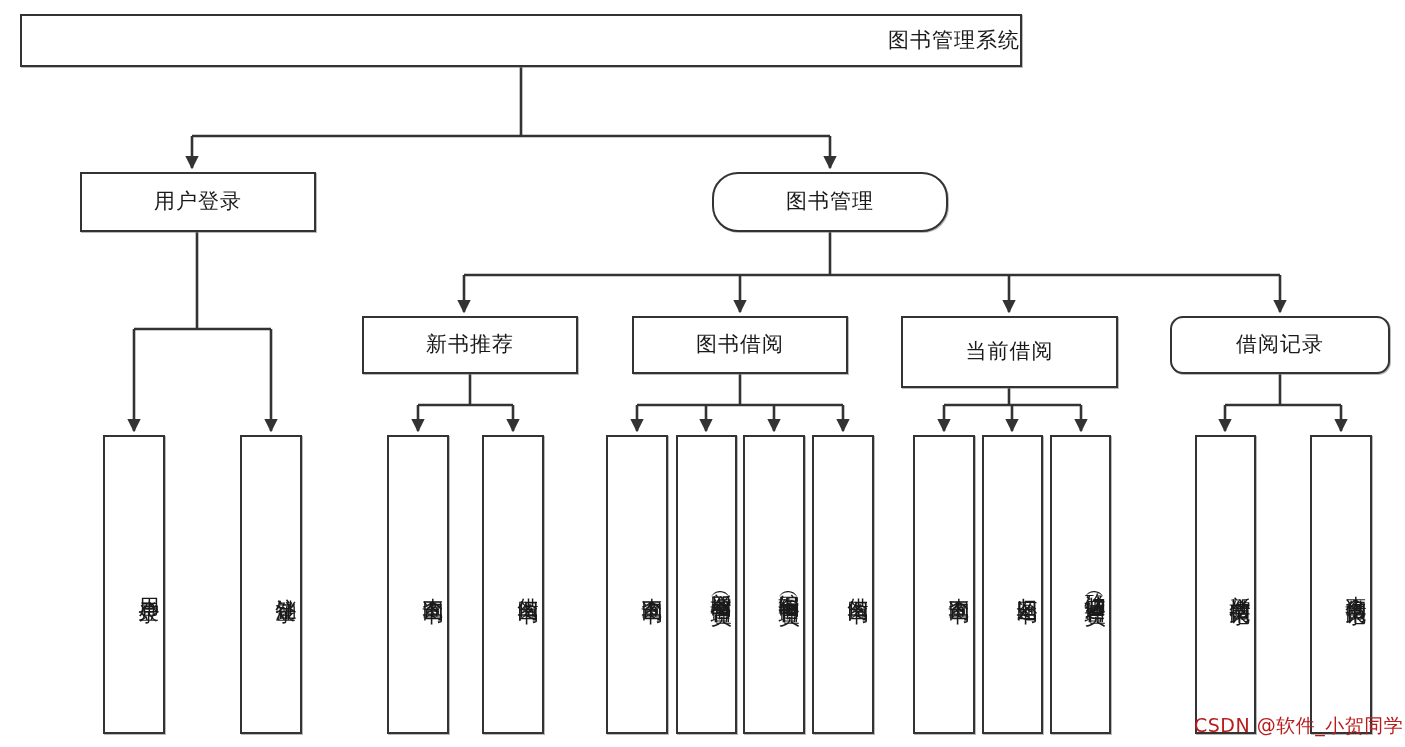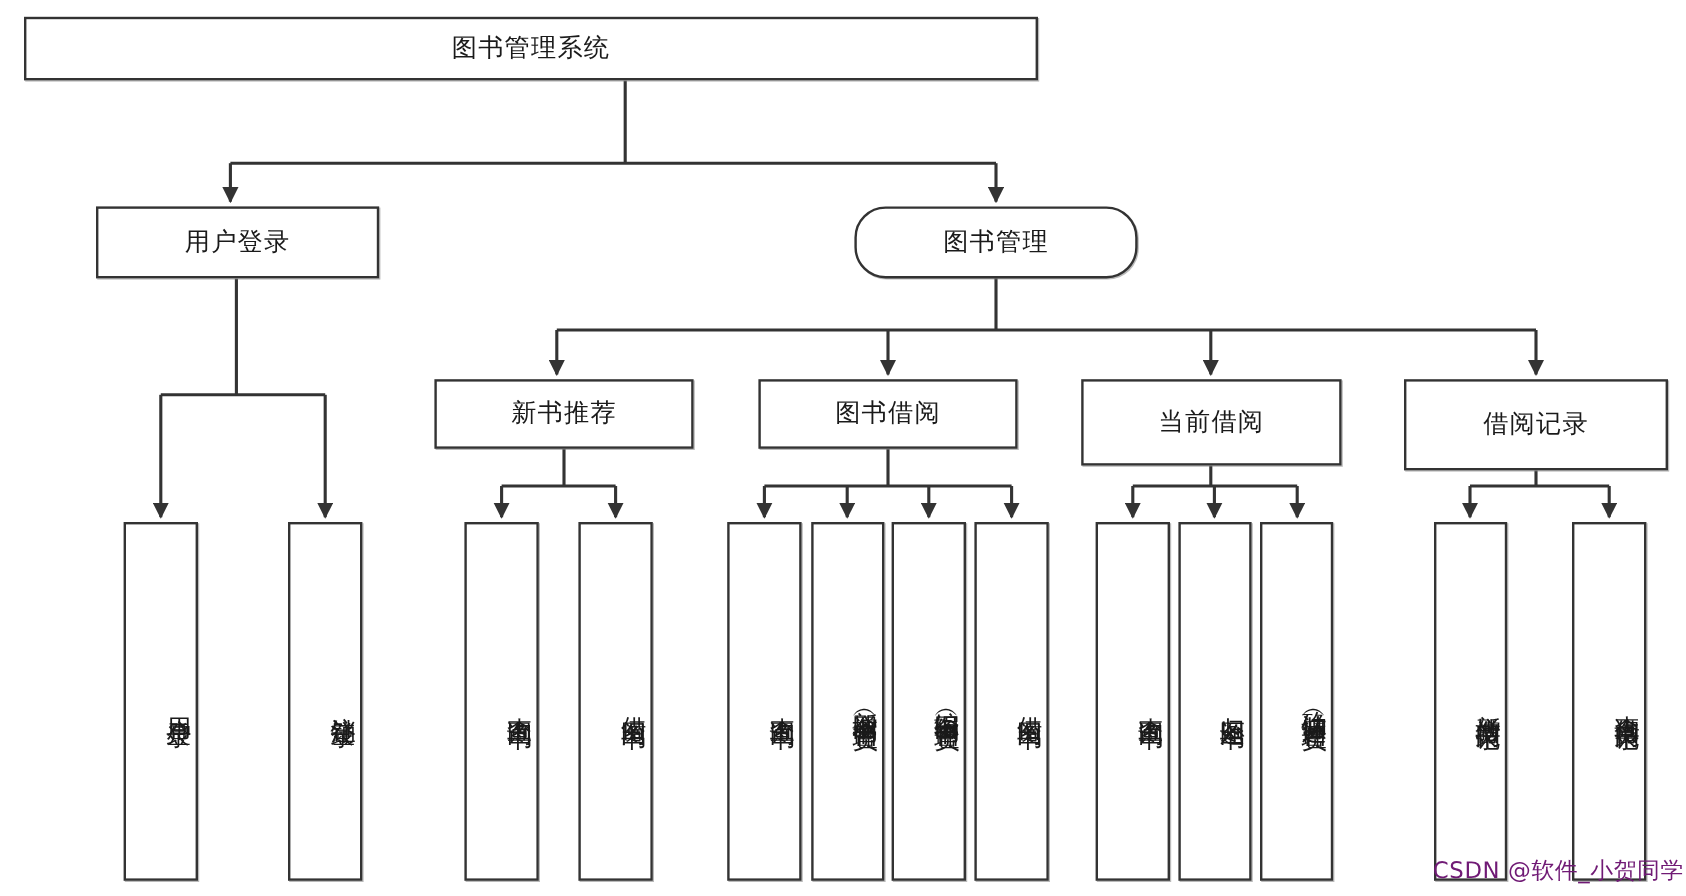--- a/index.html
+++ b/index.html
@@ -52,21 +52,21 @@
     justify-content: center;
   }
   .node.v .vtext {
     writing-mode: vertical-rl;
     text-orientation: upright;
     white-space: nowrap;
   }
   .watermark {
     position: absolute;
     font-size: 19px;
-    color: #701a75;
+    color: #b91c1c;
     white-space: nowrap;
     letter-spacing: 0.5px;
   }
 </style>
 </head>
 <body>
 
 <div id="canvas">
 
   <svg id="wires" viewBox="0 0 1405 747" width="1405" height="747">
@@ -115,41 +115,41 @@
       <path d="M 1012 405 L 1012 431" marker-end="url(#arrow)"></path>
       <path d="M 1081 405 L 1081 431" marker-end="url(#arrow)"></path>
 
       <path d="M 1280 374 L 1280 405"></path>
       <path d="M 1225 405 L 1341 405"></path>
       <path d="M 1225 405 L 1225 431" marker-end="url(#arrow)"></path>
       <path d="M 1341 405 L 1341 431" marker-end="url(#arrow)"></path>
     </g>
   </svg>
 
-  <div class="node h" style="left:20px; top:14px; width:845px; height:53px;">
+  <div class="node h" style="left:20px; top:14px; width:1002px; height:53px;justify-content:flex-end;">
     <span>图书管理系统</span>
   </div>
 
   <div class="node h" style="left:80px; top:172px; width:236px; height:60px;">
     <span>用户登录</span>
   </div>
   <div class="node h" style="left:712px; top:172px; width:236px; height:60px;border-radius:26px;">
     <span>图书管理</span>
   </div>
 
   <div class="node h" style="left:632px; top:316px; width:216px; height:58px;">
     <span>图书借阅</span>
   </div>
   <div class="node h" style="left:362px; top:316px; width:216px; height:58px;">
     <span>新书推荐</span>
   </div>
   <div class="node h" style="left:901px; top:316px; width:217px; height:72px;">
     <span>当前借阅</span>
   </div>
-  <div class="node h" style="left:1170px; top:316px; width:220px; height:76px;">
+  <div class="node h" style="left:1170px; top:316px; width:220px; height:58px;border-radius:13px;">
     <span>借阅记录</span>
   </div>
 
   <div class="node v" style="left:103px; top:435px; width:62px; height:299px;">
     <span class="vtext">用户登录</span>
   </div>
   <div class="node v" style="left:240px; top:435px; width:62px; height:299px;">
     <span class="vtext">注销登录</span>
   </div>
 

